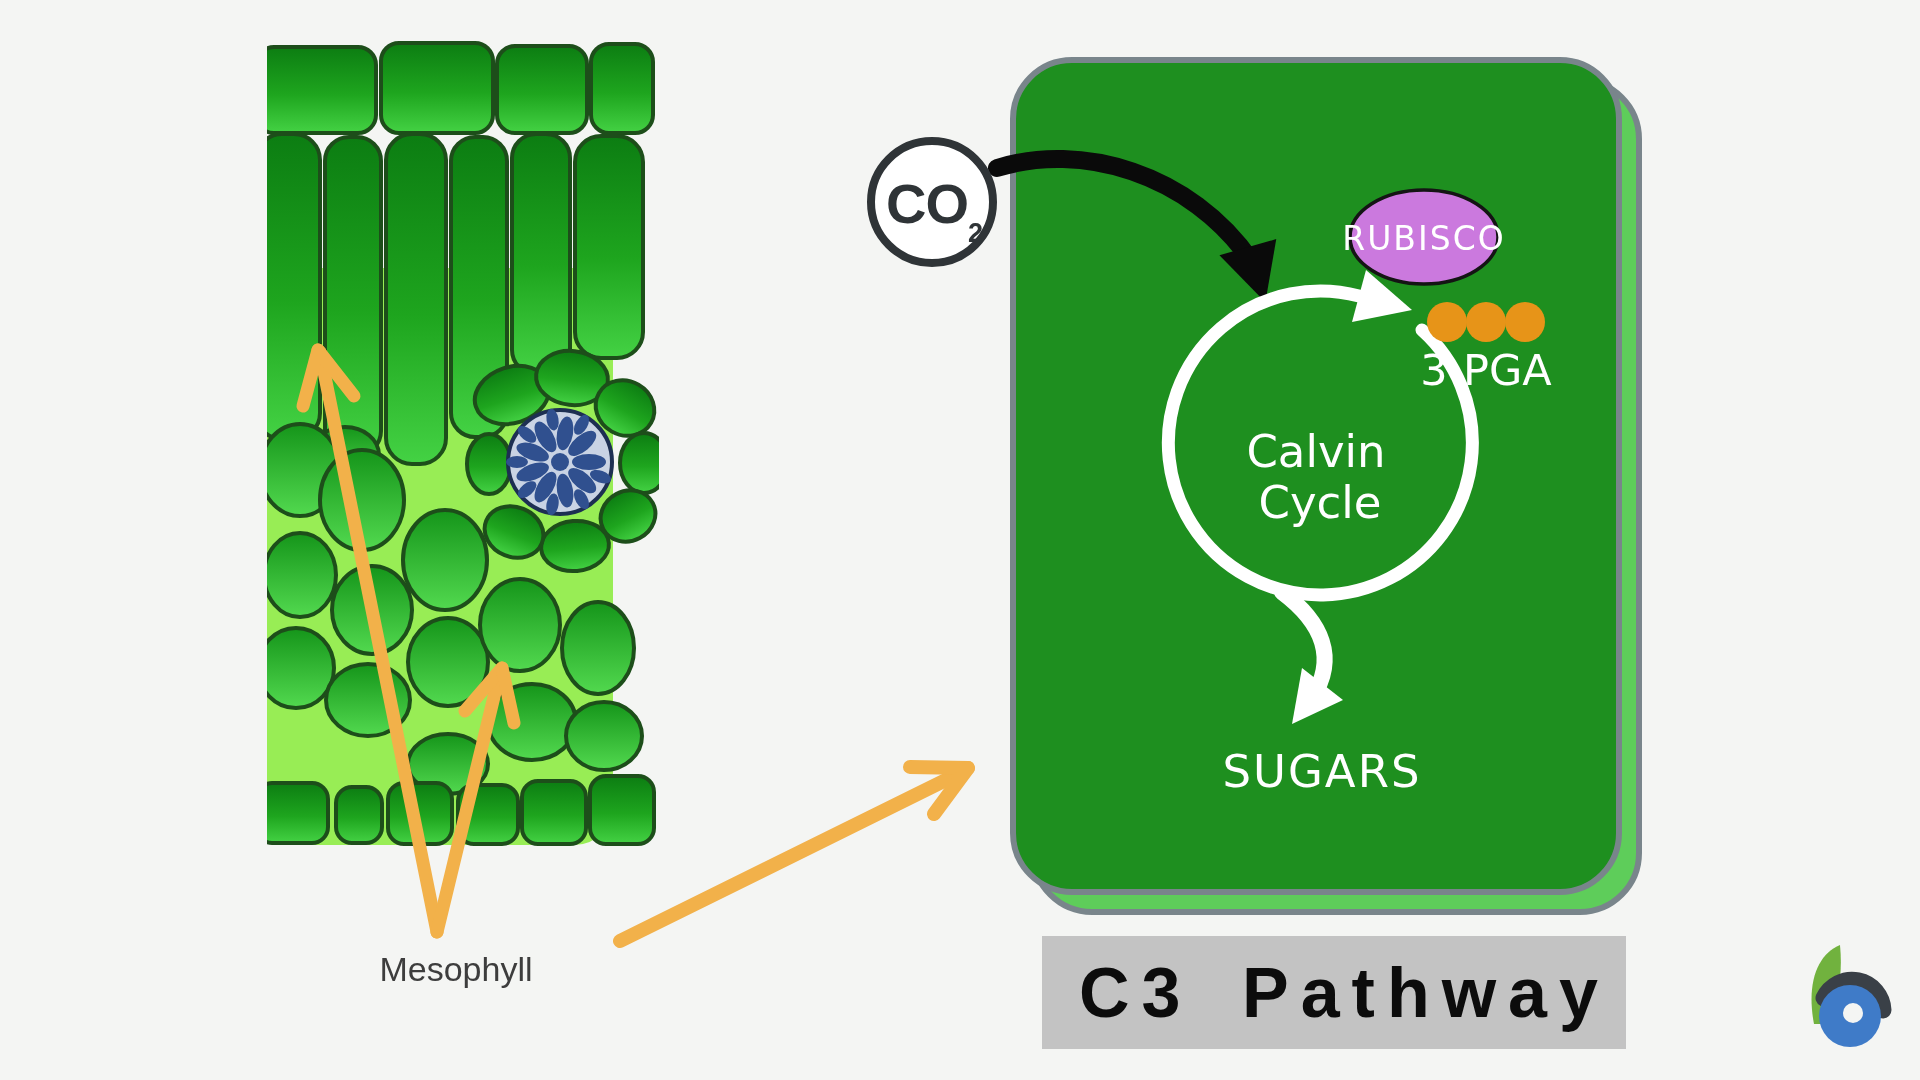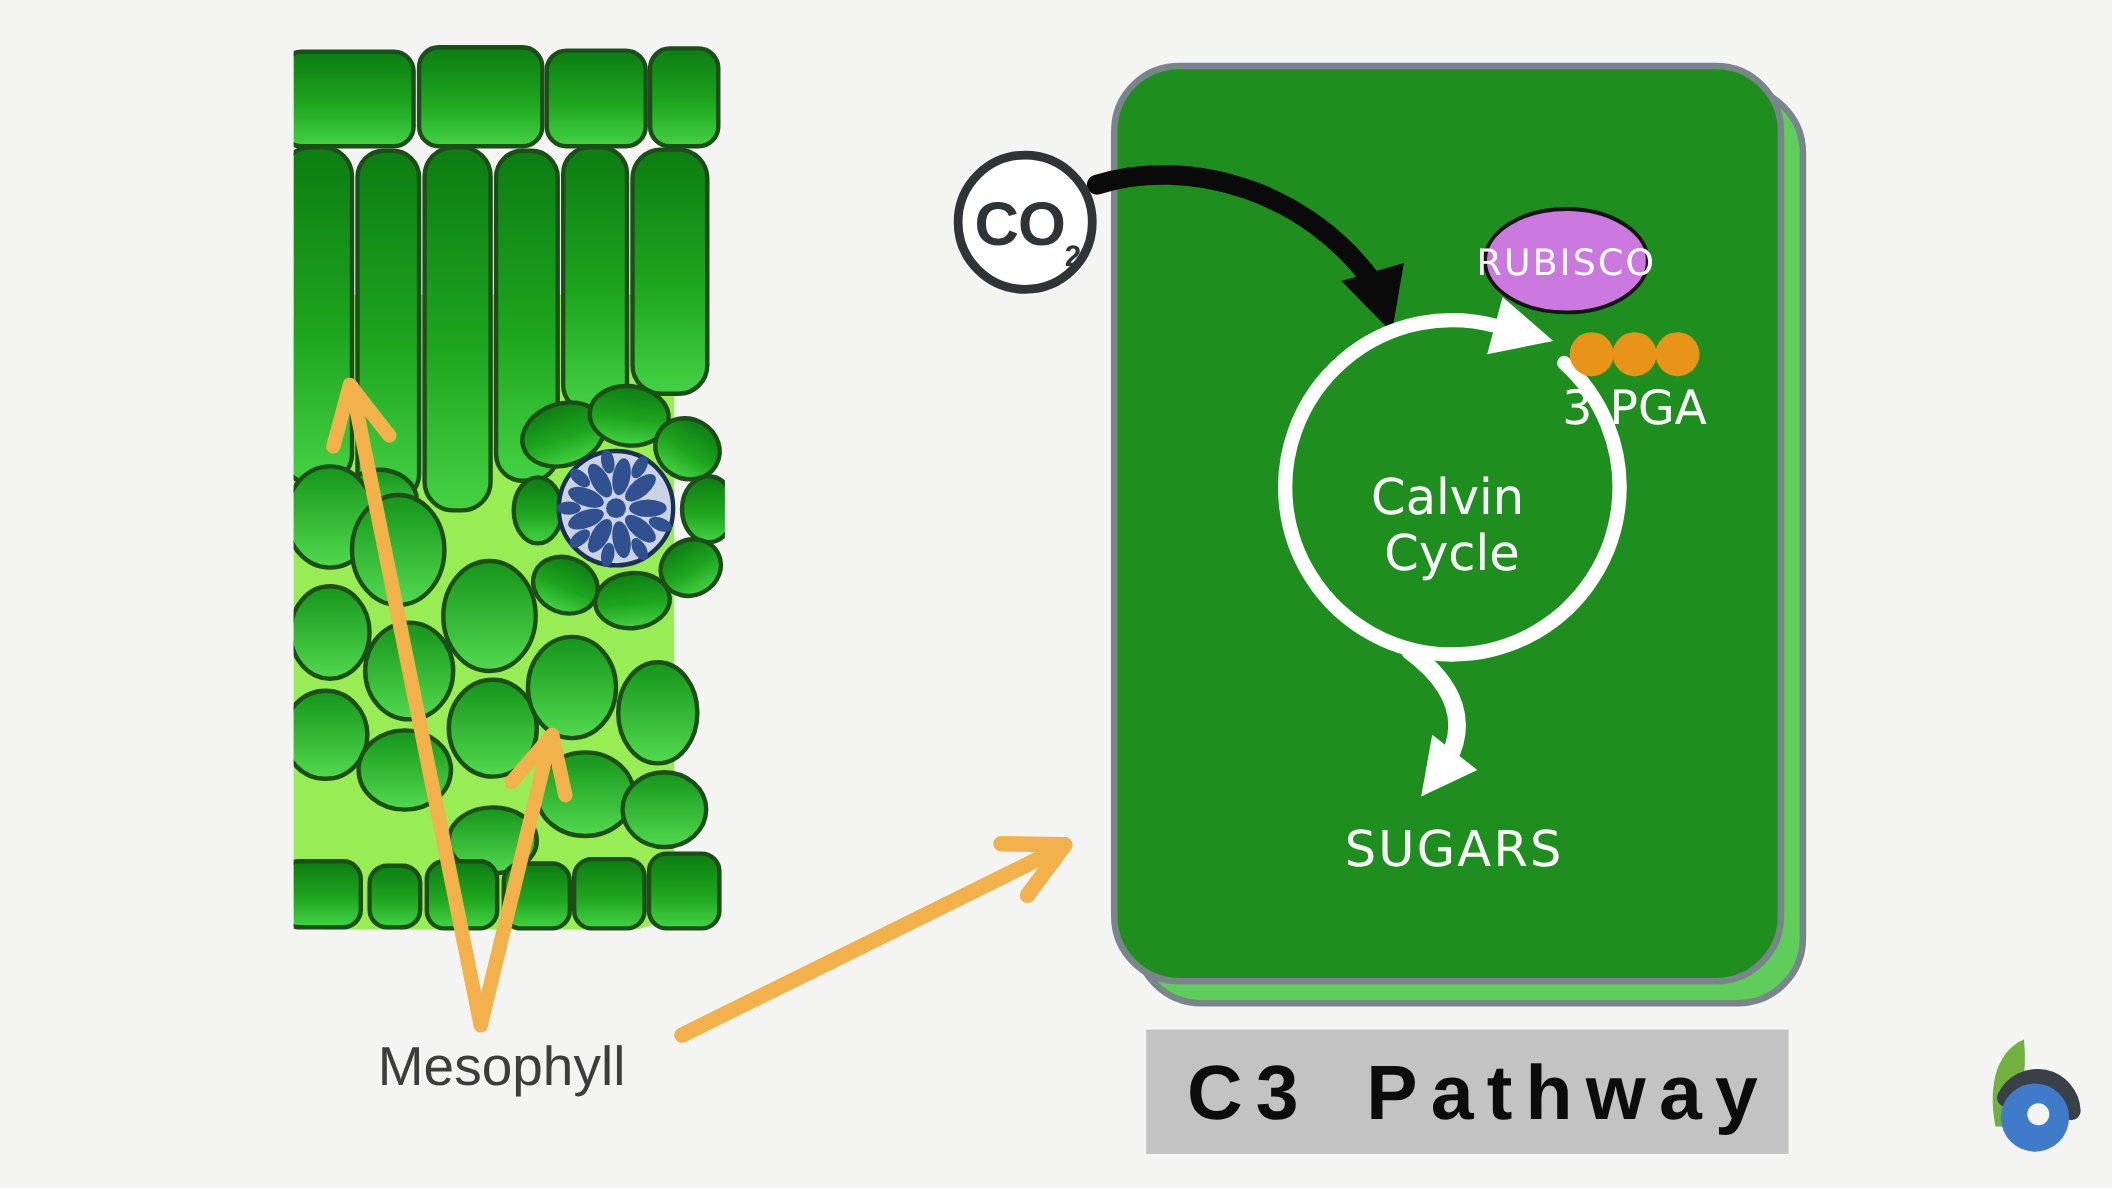--- a/index.html
+++ b/index.html
@@ -5,21 +5,21 @@
   html,body{margin:0;padding:0;}
   body{width:1920px;height:1080px;overflow:hidden;background:#f4f5f3;font-family:"Liberation Sans",sans-serif;}
   .stage{position:relative;width:1920px;height:1080px;background:#f4f5f3;}
   .card{position:absolute;border:6px solid #79858b;border-radius:62px;box-sizing:border-box;}
   .card-back{left:1030px;top:77px;width:612px;height:838px;background:#5ecd5a;}
   .card-main{left:1010px;top:57px;width:612px;height:838px;background:#1e8f1f;}
   .title-box{position:absolute;left:1042px;top:936px;width:584px;height:113px;background:#c3c3c3;
              display:flex;align-items:center;justify-content:center;}
   .title-text{font-size:70px;font-weight:bold;color:#0c0c0c;letter-spacing:12px;word-spacing:18px;white-space:nowrap;margin-left:21px;}
   .meso-label{position:absolute;left:306px;top:938px;width:300px;text-align:center;color:#3d3d3d;
-              font-size:50px;line-height:62px;}
+              font-size:34px;line-height:62px;}
   .meso-label span{display:block;}
   svg.overlay{position:absolute;left:0;top:0;pointer-events:none;}
 </style>
 </head>
 <body>
 
 <div class="stage">
 
   <div class="card card-back"></div>
   <div class="card card-main"></div>

